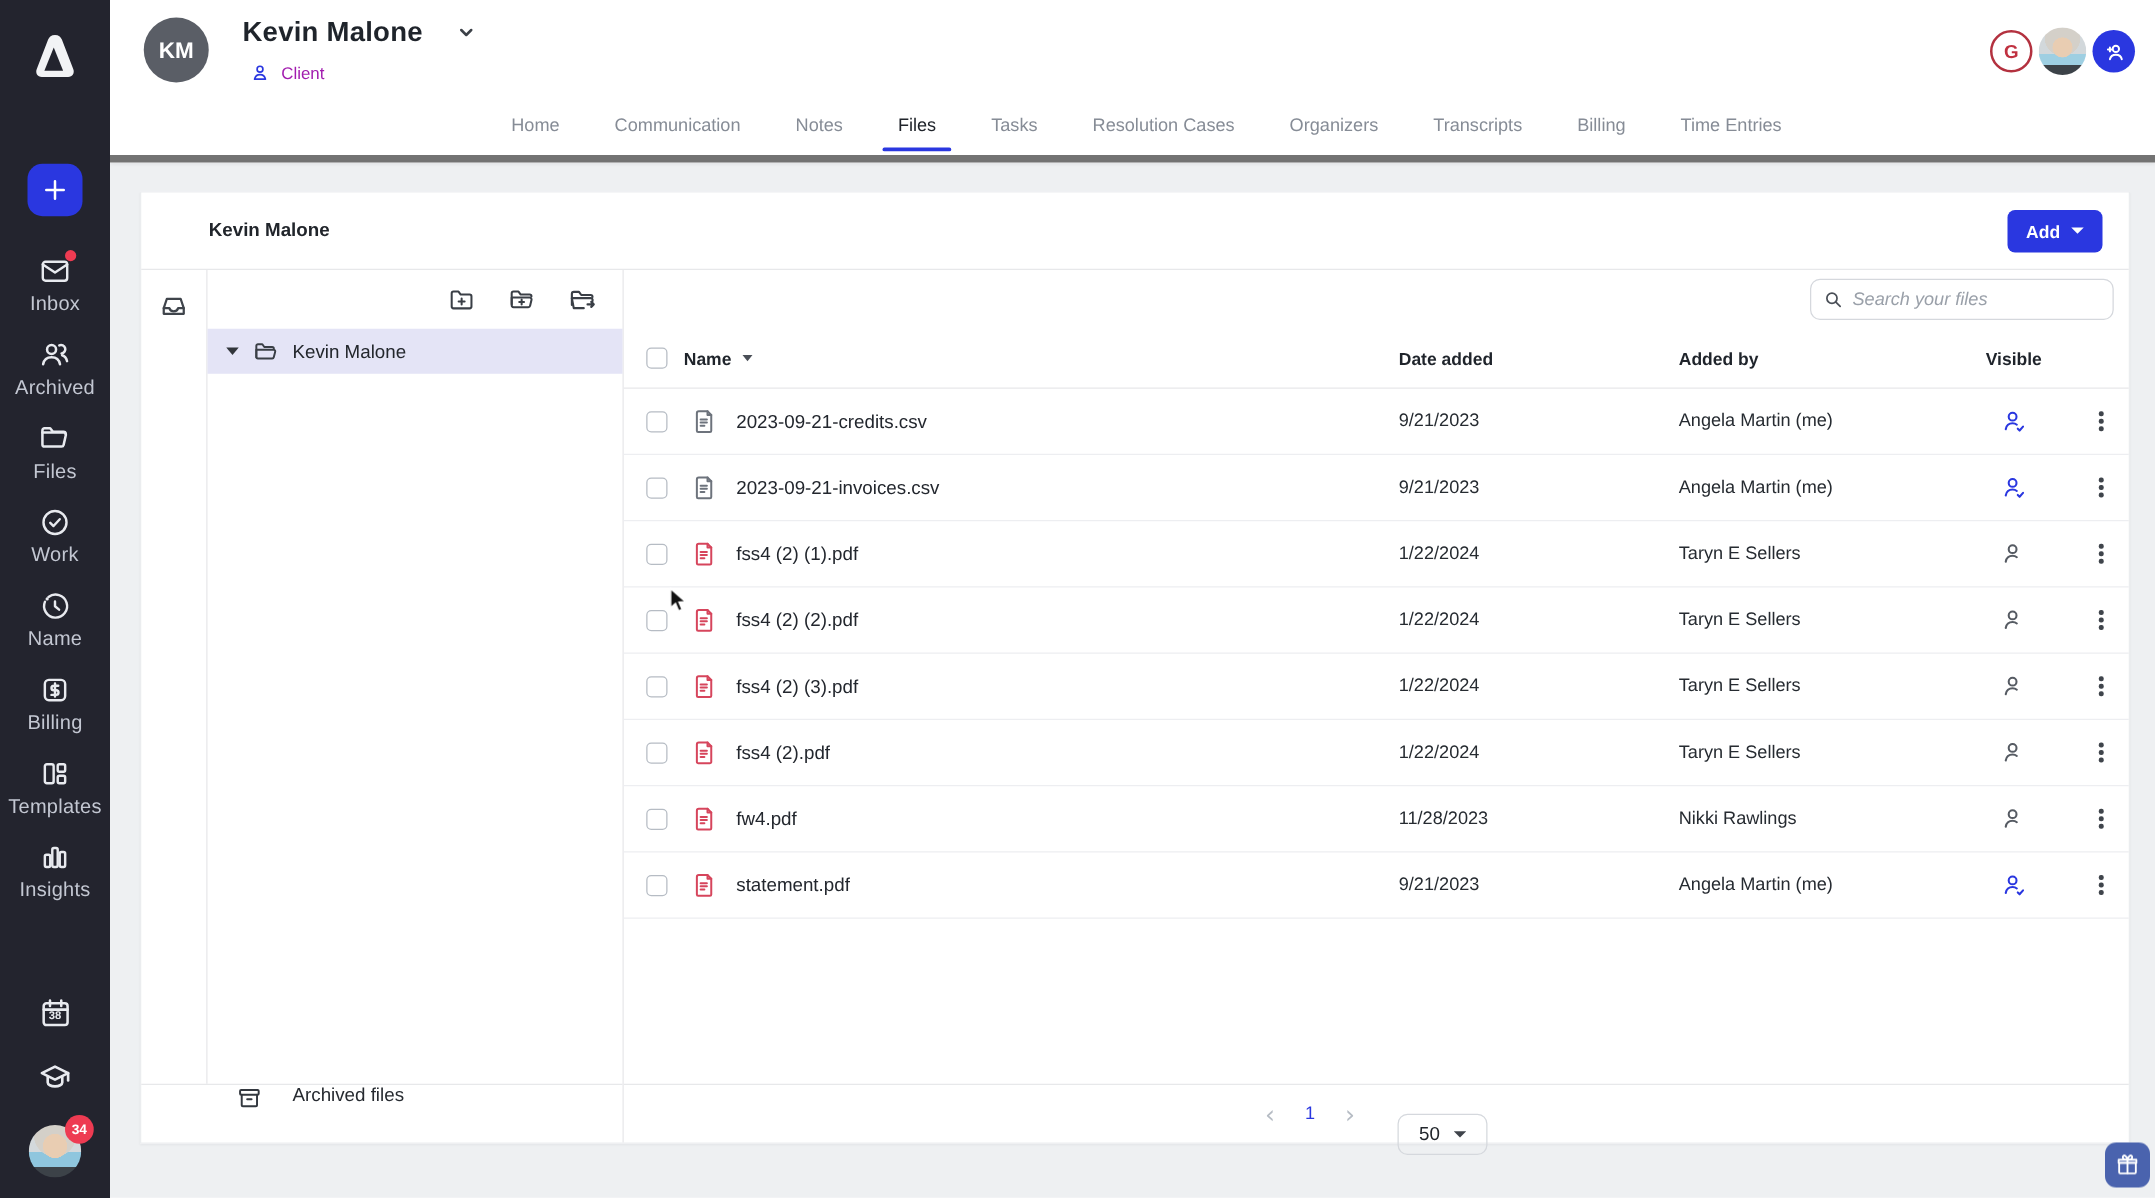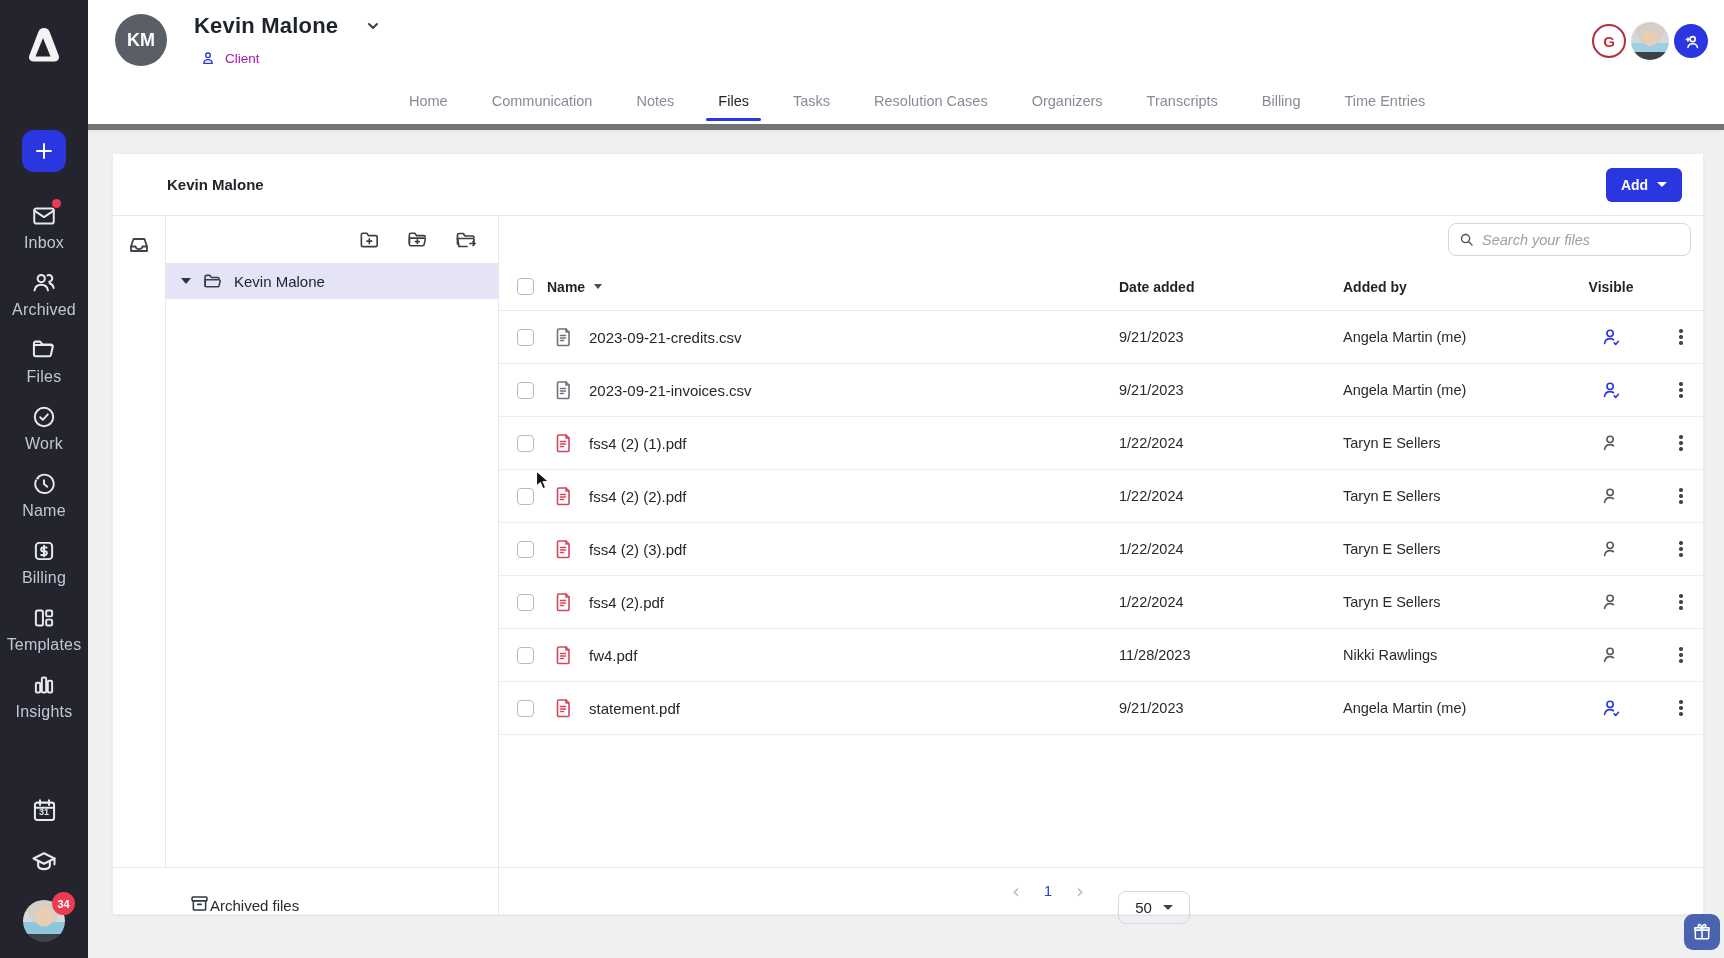--- a/index.html
+++ b/index.html
@@ -85,21 +85,21 @@
   .tree { flex:1; }
   .tree-toolbar { height:47px; display:flex; align-items:center; justify-content:flex-end;
     gap:25px; padding-right:20px; color:#3a3f46; }
   .tree-toolbar .ticon { cursor:pointer; display:flex; }
   .tree-item { height:36px; background:#e4e4f6; display:flex; align-items:center; padding-left:15px;
     gap:11px; cursor:pointer; }
   .tree-caret { width:0; height:0; border-left:5px solid transparent; border-right:5px solid transparent;
     border-top:6px solid #31353b; }
   .tree-label { font-size:15px; color:#22262c; }
   .archived-row { height:47px; flex:0 0 47px; border-top:1px solid #e7e8ea; display:flex;
-    align-items:flex-end; padding-left:76px; color:#33383f; cursor:pointer; }
+    align-items:flex-start; padding-left:76px; gap:24px; color:#33383f; cursor:pointer; }
   .archived-label { font-size:15px; color:#262a30; }
 
   
   .files-panel { flex:1; display:flex; flex-direction:column; min-width:0; }
   .search-row { height:47px; flex:0 0 47px; display:flex; align-items:center;
     justify-content:flex-end; padding-right:12px; }
   .search-box { width:243px; height:33px; border:1px solid #d5d8dd; border-radius:8px;
     display:flex; align-items:center; gap:8px; padding:0 10px; background:#fff; color:#4a4f57; }
   .search-box input { border:none; outline:none; flex:1; font-size:14.5px; font-style:italic;
     color:#3a3f46; font-family:"Liberation Sans", sans-serif; background:transparent; }
@@ -242,21 +242,21 @@
       </span>
       <span class="nav-label">Insights</span>
     </div>
   </div>
   <div class="side-bottom">
     <div class="cal-wrap">
       <svg width="27" height="27" viewBox="0 0 24 24" fill="none" stroke="currentColor" stroke-width="1.8" stroke-linecap="round" stroke-linejoin="round">
           <rect x="3.5" y="5" width="17" height="15.5" rx="2"></rect>
           <path d="M8 3v4M16 3v4M3.5 9.5h17"></path>
         </svg>
-      <span class="cal-day">31</span>
+      <span class="cal-day">38</span>
     </div>
     <div style="display:flex;">
       <svg width="28" height="28" viewBox="0 0 24 24" fill="none" stroke="currentColor" stroke-width="1.8" stroke-linecap="round" stroke-linejoin="round">
           <path d="M12 4.5 21 9l-9 4.5L3 9Z"></path>
           <path d="M7 11.5v4c0 1.4 2.2 2.6 5 2.6s5-1.2 5-2.6v-4"></path>
           <path d="M21 9v5"></path>
         </svg>
     </div>
     <div class="side-avatar">
       <span class="count-badge">34</span>

